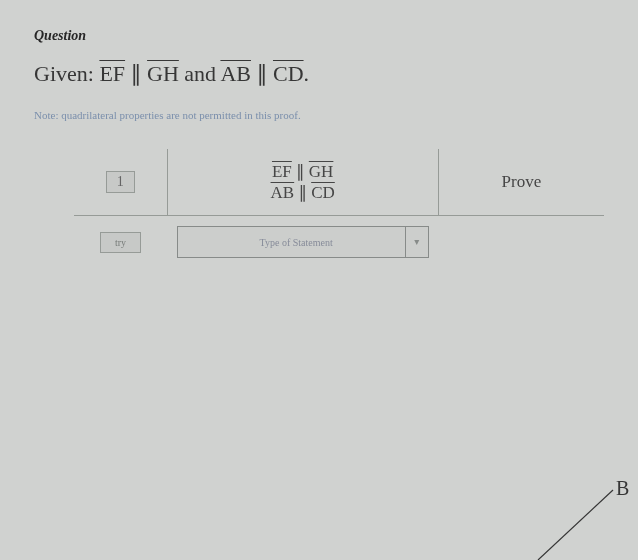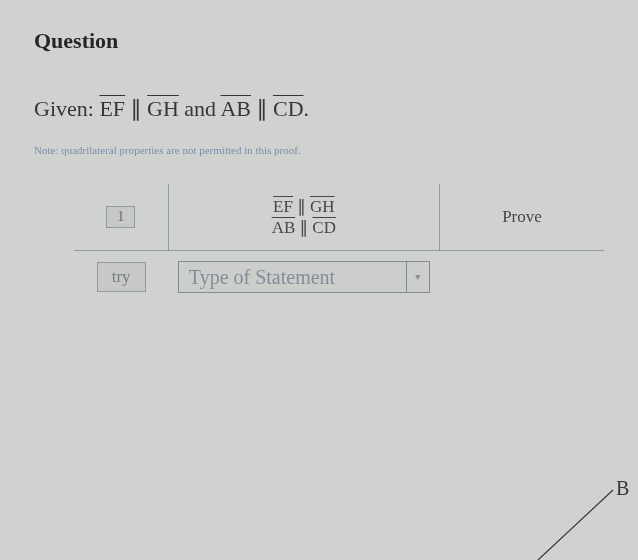--- a/index.html
+++ b/index.html
@@ -12,23 +12,24 @@
     color: #2a2a2a;
     position: relative;
     overflow: hidden;
     filter: contrast(0.95) brightness(0.98);
   }
   .sheet {
     padding: 28px 34px 0 34px;
   }
   .heading {
     font-weight: bold;
-    font-size: 22px;
-    margin-bottom: 42px;
+    font-size: 14px;
+    margin-bottom: 17px;
     color: #222;
+    font-style: italic;
   }
   .stem {
     font-size: 22px;
     color: #333;
     margin-bottom: 22px;
   }
   .note {
     font-size: 11px;
     color: #7d93b2;
     margin-bottom: 28px;
@@ -68,41 +69,41 @@
     padding:2px 10px;
     font-size:14px;
     color:#666;
     background:#cfd1cf;
   }
   .input-row td { padding: 10px 6px; }
   .try-btn {
     display:inline-block;
     border:1px solid #9aa09c;
     padding:4px 14px;
-    font-size:17px;
+    font-size:10px;
     color:#7a7f7c;
     background:#cfd1cf;
     cursor:pointer;
   }
   .stmt-input-wrap {
     display:flex;
     align-items:center;
     border:1px solid #8a8f8c;
     background:#d4d7d4;
     height:30px;
     width:250px;
     margin:0 auto;
   }
   .stmt-input {
     flex:1;
     padding-left:10px;
-    font-size:20px;
+    font-size:10px;
     color:#8a8f9e;
     font-style:normal;
-    text-align:left;
+    text-align:center;
     font-family:Liberation Serif, serif;
   }
   .dd {
     width:22px;
     text-align:center;
     color:#8a8f8c;
     font-size:10px;
     border-left:1px solid #8a8f8c;
     height:100%;
     line-height:30px;

